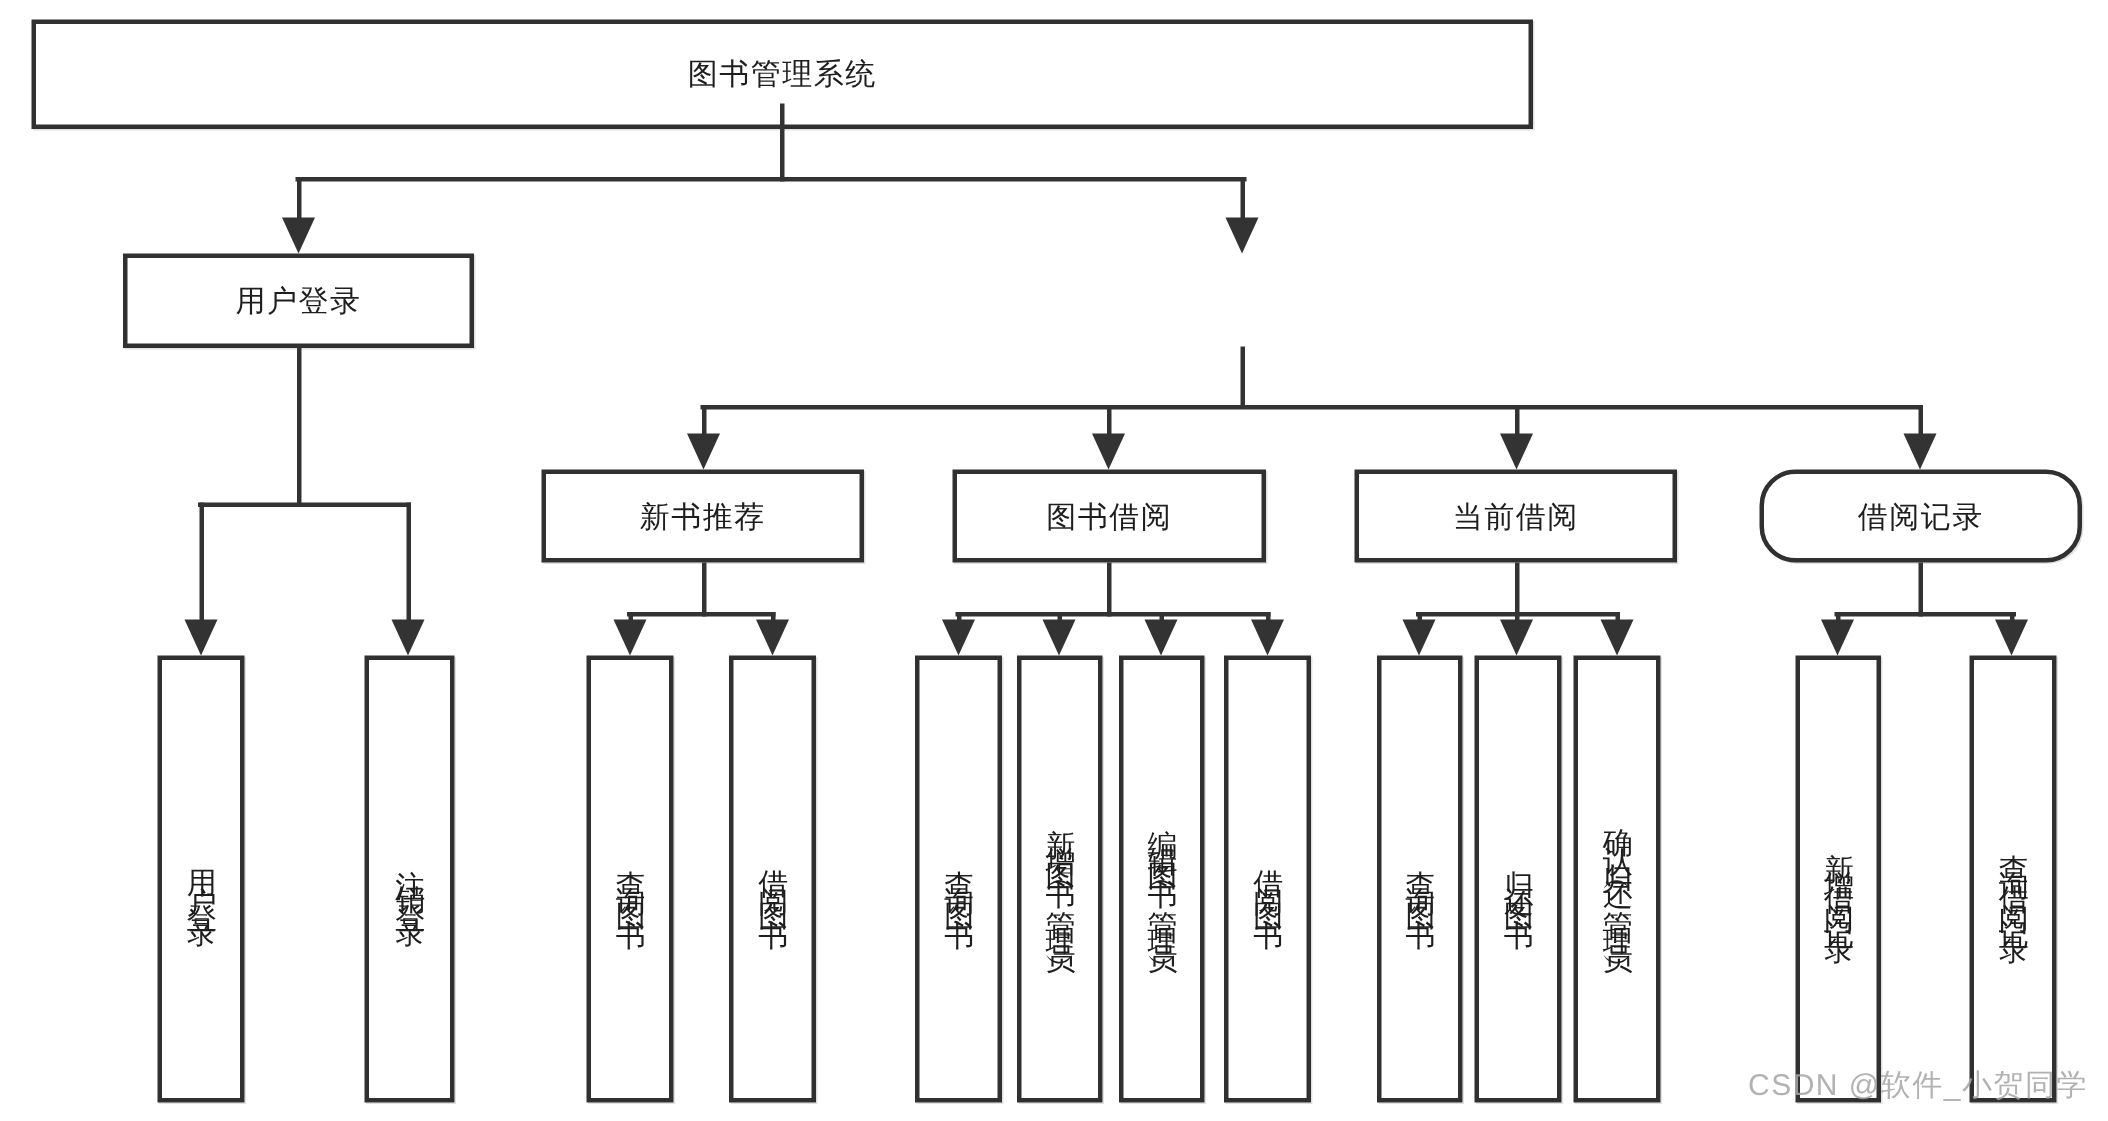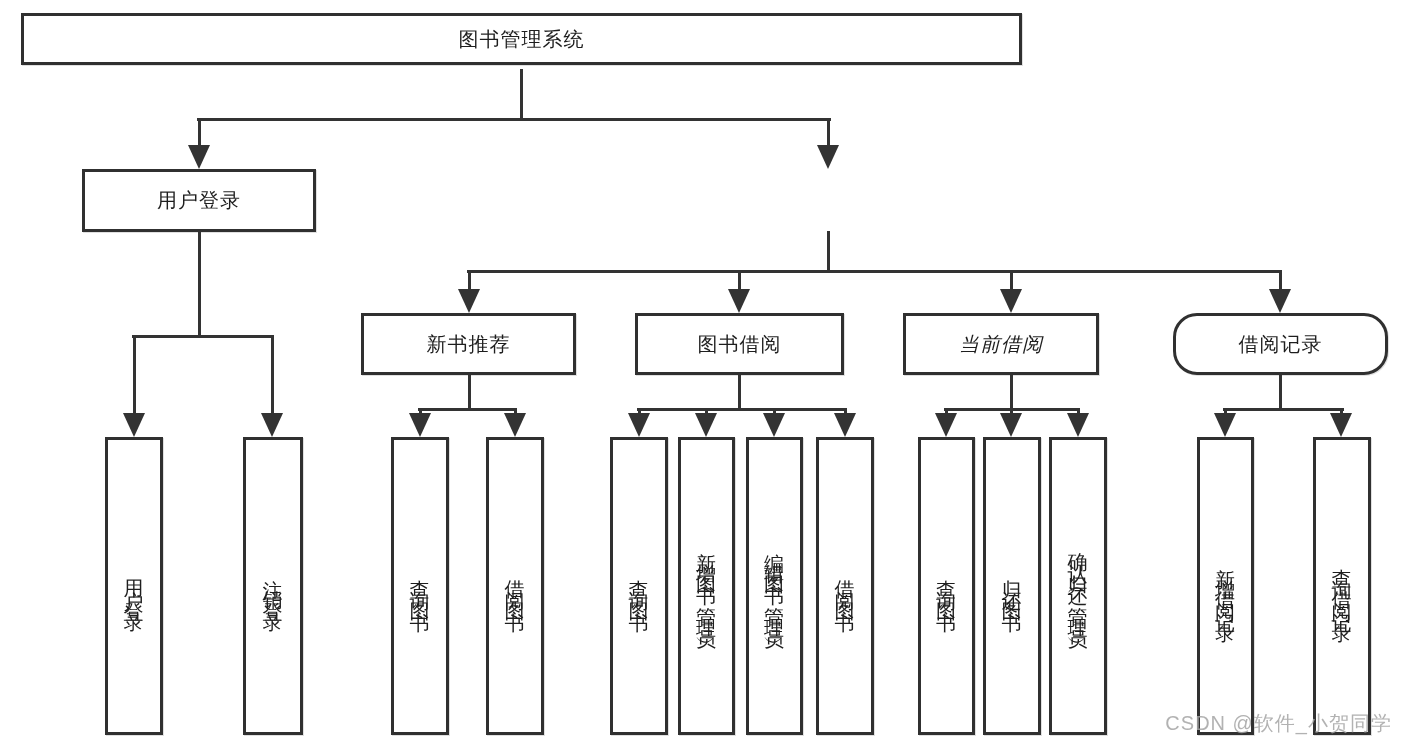--- a/index.html
+++ b/index.html
@@ -45,38 +45,38 @@
     color:rgba(165,165,165,0.85);
     letter-spacing:1px;
     white-space:nowrap;
   }
 </style>
 </head>
 <body>
 
 <div id="canvas">
 
-  <div class="node" style="left:21px;top:13px;width:1001px;height:52px;font-family:Liberation Serif, serif;">
+  <div class="node" style="left:21px;top:13px;width:1001px;height:73px;font-family:Liberation Serif, serif;">
     <span>图书管理系统</span>
   </div>
 
   <div class="node" style="left:82px;top:169px;width:234px;height:63px;">
     <span>用户登录</span>
   </div>
 
 
   <div class="node" style="left:635px;top:313px;width:209px;height:62px;">
     <span>图书借阅</span>
   </div>
 
   <div class="node" style="left:361px;top:313px;width:215px;height:62px;">
     <span>新书推荐</span>
   </div>
 
-  <div class="node" style="left:903px;top:313px;width:196px;height:62px;font-style:italic;">
+  <div class="node" style="left:903px;top:313px;width:215px;height:62px;">
     <span>当前借阅</span>
   </div>
 
   <div class="node" style="left:1173px;top:313px;width:215px;height:62px;border-radius:24px;">
     <span>借阅记录</span>
   </div>
 
   <div class="node leaf" style="left:105px;top:437px;width:58px;height:298px;">
     <span>用户登录</span>
   </div>

